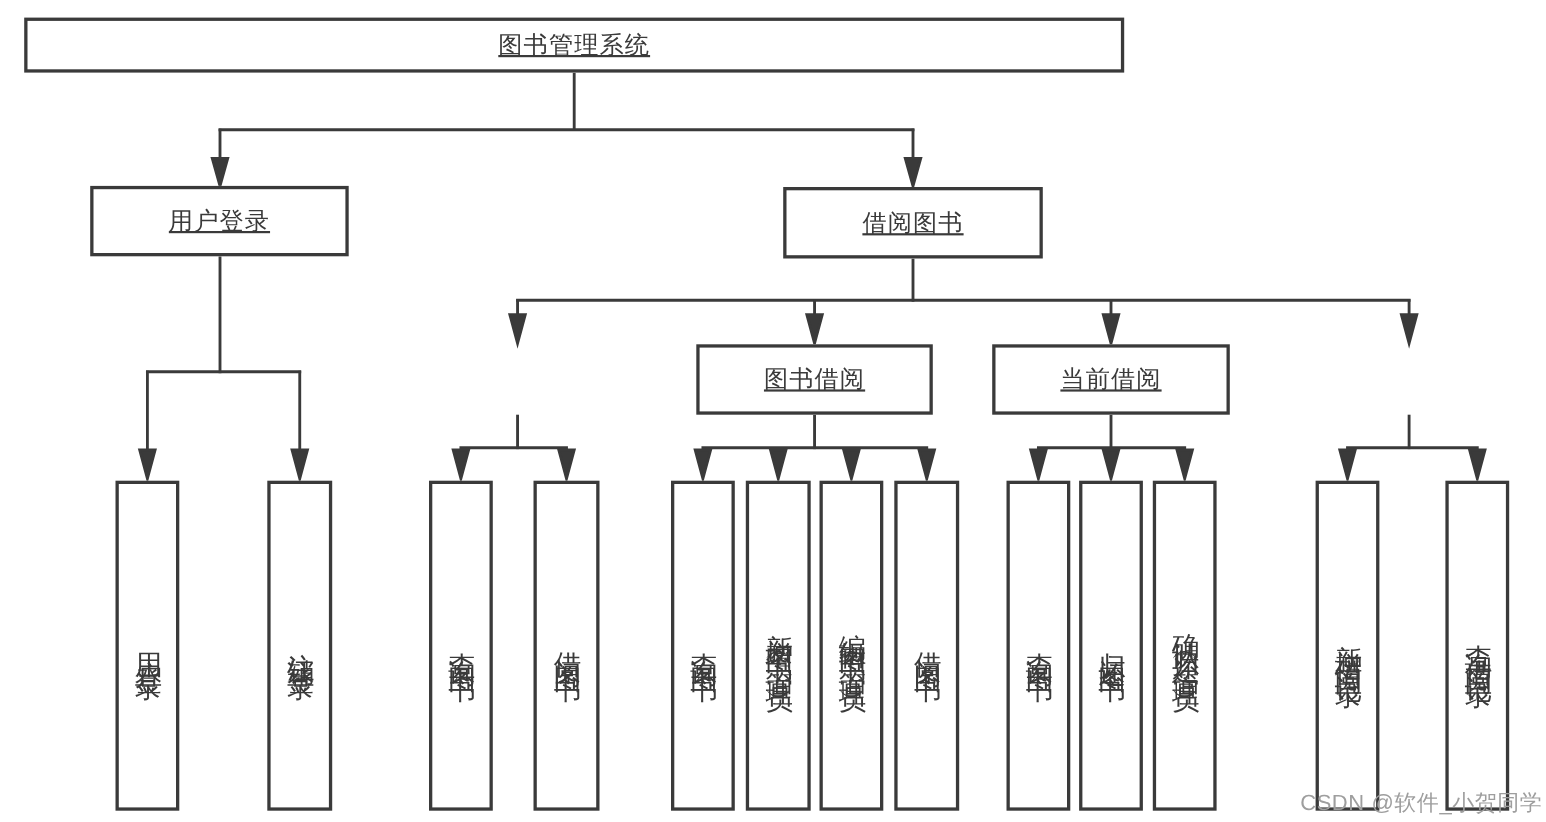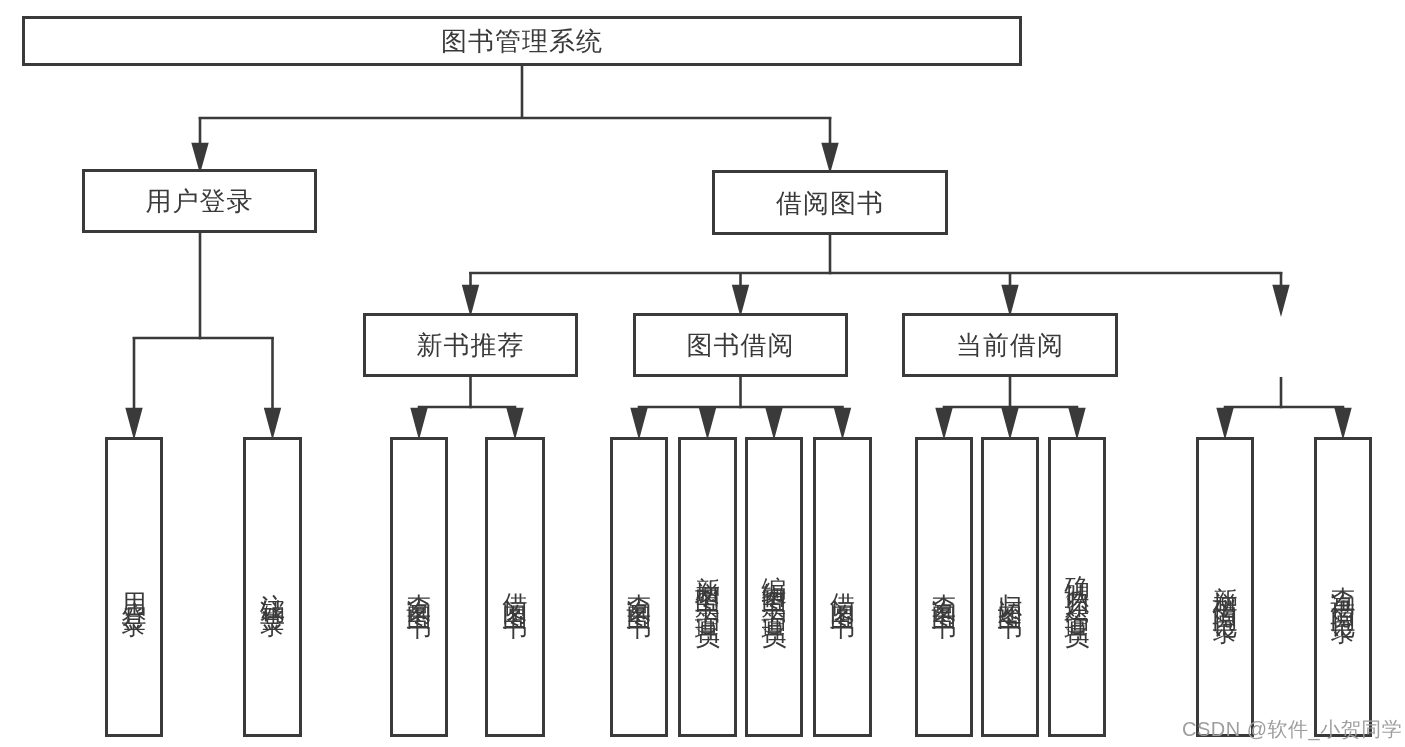--- a/index.html
+++ b/index.html
@@ -17,21 +17,21 @@
   #connectors{position:absolute;left:0;top:0;z-index:1;}
   .box{
     position:absolute;
     box-sizing:border-box;
     border:3px solid var(--line);
     background:#ffffff;
     display:flex;align-items:center;justify-content:center;
     color:var(--text);
     z-index:2;
   }
-  .hbox{font-size:26px;line-height:1;letter-spacing:1px;white-space:nowrap;}
+  .hbox{font-size:22px;line-height:1;letter-spacing:1px;white-space:nowrap;text-decoration:underline;}
   .leaf span{
     writing-mode:vertical-rl;
     text-orientation:mixed;
     font-size:25px;
     line-height:1;
     letter-spacing:7px;
     white-space:nowrap;
   }
   #watermark{
     position:absolute;
@@ -105,23 +105,20 @@
     <span>图书管理系统</span>
   </div>
 
   <div class="box hbox" style="left:82px;top:169px;width:235px;height:64px;">
     <span>用户登录</span>
   </div>
   <div class="box hbox" style="left:712px;top:170px;width:236px;height:65px;">
     <span>借阅图书</span>
   </div>
 
-  <div class="box hbox" style="left:363px;top:313px;width:215px;height:64px;">
-    <span>新书推荐</span>
-  </div>
   <div class="box hbox" style="left:633px;top:313px;width:215px;height:64px;">
     <span>图书借阅</span>
   </div>
   <div class="box hbox" style="left:902px;top:313px;width:216px;height:64px;">
     <span>当前借阅</span>
   </div>
 
   <div class="box leaf" style="left:105px;top:437px;width:58px;height:300px;">
     <span>用户登录</span>
   </div>

